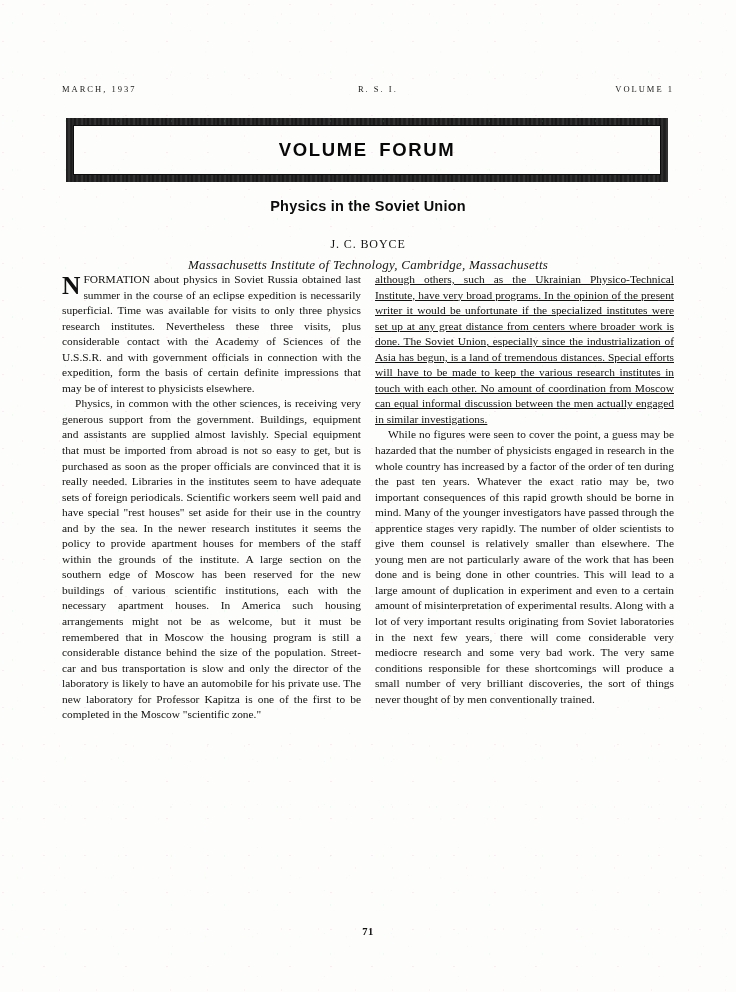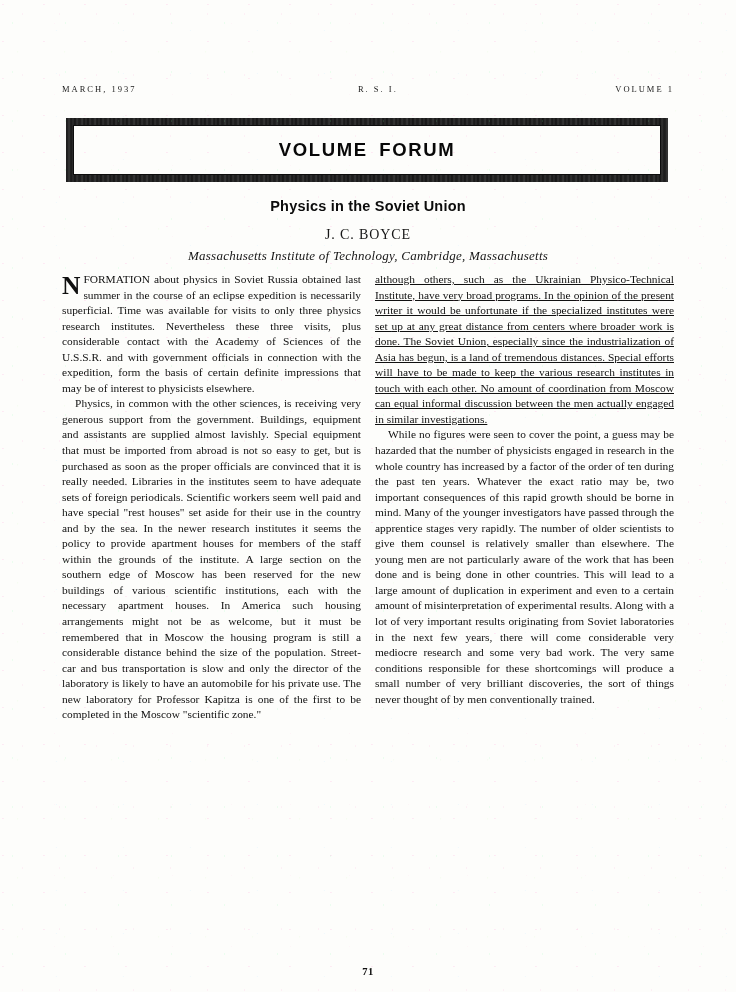--- a/index.html
+++ b/index.html
@@ -108,22 +108,22 @@
   }
   .article-title {
     font-family: Liberation Sans, sans-serif;
     font-weight: bold;
     font-size: 14.5px;
     letter-spacing: 0.2px;
     color: #0c0c0c;
     margin: 0;
   }
   .article-author {
-    margin-top: 13px;
-    font-size: 14px;
+    margin-top: 23px;
+    font-size: 12px;
     letter-spacing: 0.9px;
     color: #161616;
   }
   .article-affiliation {
     margin-top: 5px;
     font-style: italic;
     font-size: 13px;
     letter-spacing: 0.25px;
     color: #161616;
   }
@@ -170,21 +170,20 @@
   .folio {
     position: absolute;
     left: 0;
     top: 926px;
     width: 736px;
     text-align: center;
     font-size: 10.5px;
     font-weight: bold;
     color: #111111;
     letter-spacing: 0.5px;
-    margin-top: 40px;
   }
 </style>
 </head>
 <body>
 
 <div class="page">
 
   <div class="running-head">
     <span class="rh-left">MARCH, 1937</span>
     <span class="rh-center">R. S. I.</span>

